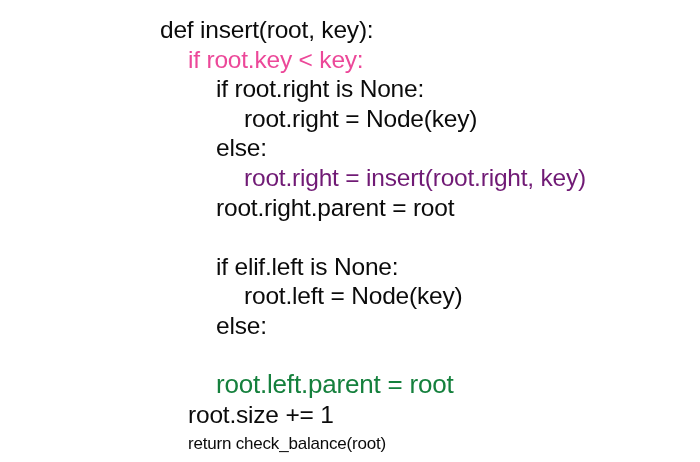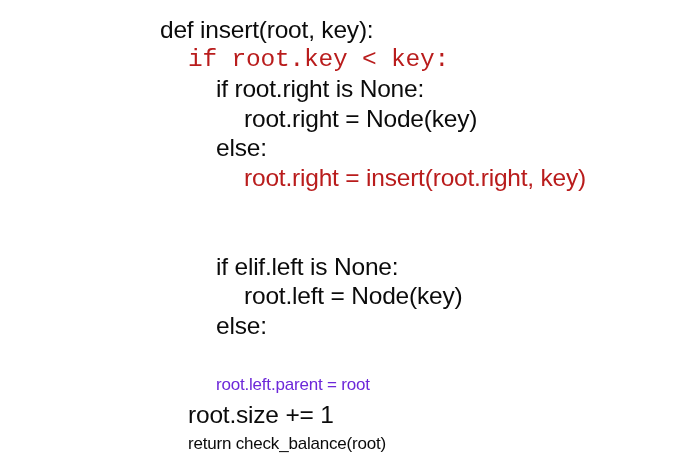--- a/index.html
+++ b/index.html
@@ -47,25 +47,26 @@
 
   .code-line .code-text {
     display: inline;
   }
 </style>
 </head>
 <body>
 
 <div id="code-block" style="background: rgb(255, 255, 255);">
     <div class="code-line" style="top: 15px; height: 29.6px; line-height: 29.6px; font-size: 24.5px; color: rgb(11, 11, 11);"><span class="indent" style="width: 160px;"></span><span class="code-text">def insert(root, key):</span></div>
-    <div class="code-line" style="top: 44.6px; height: 29.6px; line-height: 29.6px; font-size: 24.5px; color: #b91c1c; font-family: Liberation Mono, monospace;"><span class="indent" style="width: 188px;"></span><span class="code-text">if root.key &lt; key:</span></div>
+    <div class="code-line" style="top: 44.6px; height: 29.6px; line-height: 29.6px; font-size: 24.5px; color: #ec4899;"><span class="indent" style="width: 188px;"></span><span class="code-text">if root.key &lt; key:</span></div>
     <div class="code-line" style="top: 74.2px; height: 29.6px; line-height: 29.6px; font-size: 24.5px; color: rgb(11, 11, 11);"><span class="indent" style="width: 216px;"></span><span class="code-text">if root.right is None:</span></div>
     <div class="code-line" style="top: 103.8px; height: 29.6px; line-height: 29.6px; font-size: 24.5px; color: rgb(11, 11, 11);"><span class="indent" style="width: 244px;"></span><span class="code-text">root.right = Node(key)</span></div>
     <div class="code-line" style="top: 133.4px; height: 29.6px; line-height: 29.6px; font-size: 24.5px; color: rgb(11, 11, 11);"><span class="indent" style="width: 216px;"></span><span class="code-text">else:</span></div>
-    <div class="code-line" style="top: 163px; height: 29.6px; line-height: 29.6px; font-size: 24.5px; color: #b91c1c;"><span class="indent" style="width: 244px;"></span><span class="code-text">root.right = insert(root.right, key)</span></div>
+    <div class="code-line" style="top: 163px; height: 29.6px; line-height: 29.6px; font-size: 24.5px; color: #701a75;"><span class="indent" style="width: 244px;"></span><span class="code-text">root.right = insert(root.right, key)</span></div>
+    <div class="code-line" style="top: 192.6px; height: 29.6px; line-height: 29.6px; font-size: 24.5px; color: rgb(11, 11, 11);"><span class="indent" style="width: 216px;"></span><span class="code-text">root.right.parent = root</span></div>
     <div class="code-line" style="top: 222.2px; height: 29.6px; line-height: 29.6px; font-size: 24.5px; color: rgb(11, 11, 11);"><span class="indent" style="width: 188px;"></span></div>
     <div class="code-line" style="top: 251.8px; height: 29.6px; line-height: 29.6px; font-size: 24.5px; color: rgb(11, 11, 11);"><span class="indent" style="width: 216px;"></span><span class="code-text">if elif.left is None:</span></div>
     <div class="code-line" style="top: 281.4px; height: 29.6px; line-height: 29.6px; font-size: 24.5px; color: rgb(11, 11, 11);"><span class="indent" style="width: 244px;"></span><span class="code-text">root.left = Node(key)</span></div>
     <div class="code-line" style="top: 311px; height: 29.6px; line-height: 29.6px; font-size: 24.5px; color: rgb(11, 11, 11);"><span class="indent" style="width: 216px;"></span><span class="code-text">else:</span></div>
-    <div class="code-line" style="top: 370.2px; height: 29.6px; line-height: 29.6px; font-size: 17px; color: #6d28d9;"><span class="indent" style="width: 216px;"></span><span class="code-text">root.left.parent = root</span></div>
+    <div class="code-line" style="top: 370.2px; height: 29.6px; line-height: 29.6px; font-size: 26px; color: #15803d;"><span class="indent" style="width: 216px;"></span><span class="code-text">root.left.parent = root</span></div>
     <div class="code-line" style="top: 399.8px; height: 29.6px; line-height: 29.6px; font-size: 24.5px; color: rgb(11, 11, 11);"><span class="indent" style="width: 188px;"></span><span class="code-text">root.size += 1</span></div>
     <div class="code-line" style="top: 429.4px; height: 29.6px; line-height: 29.6px; font-size: 17px; color: rgb(11, 11, 11);"><span class="indent" style="width: 188px;"></span><span class="code-text">return check_balance(root)</span></div>
   </div>
 
 </body></html>

